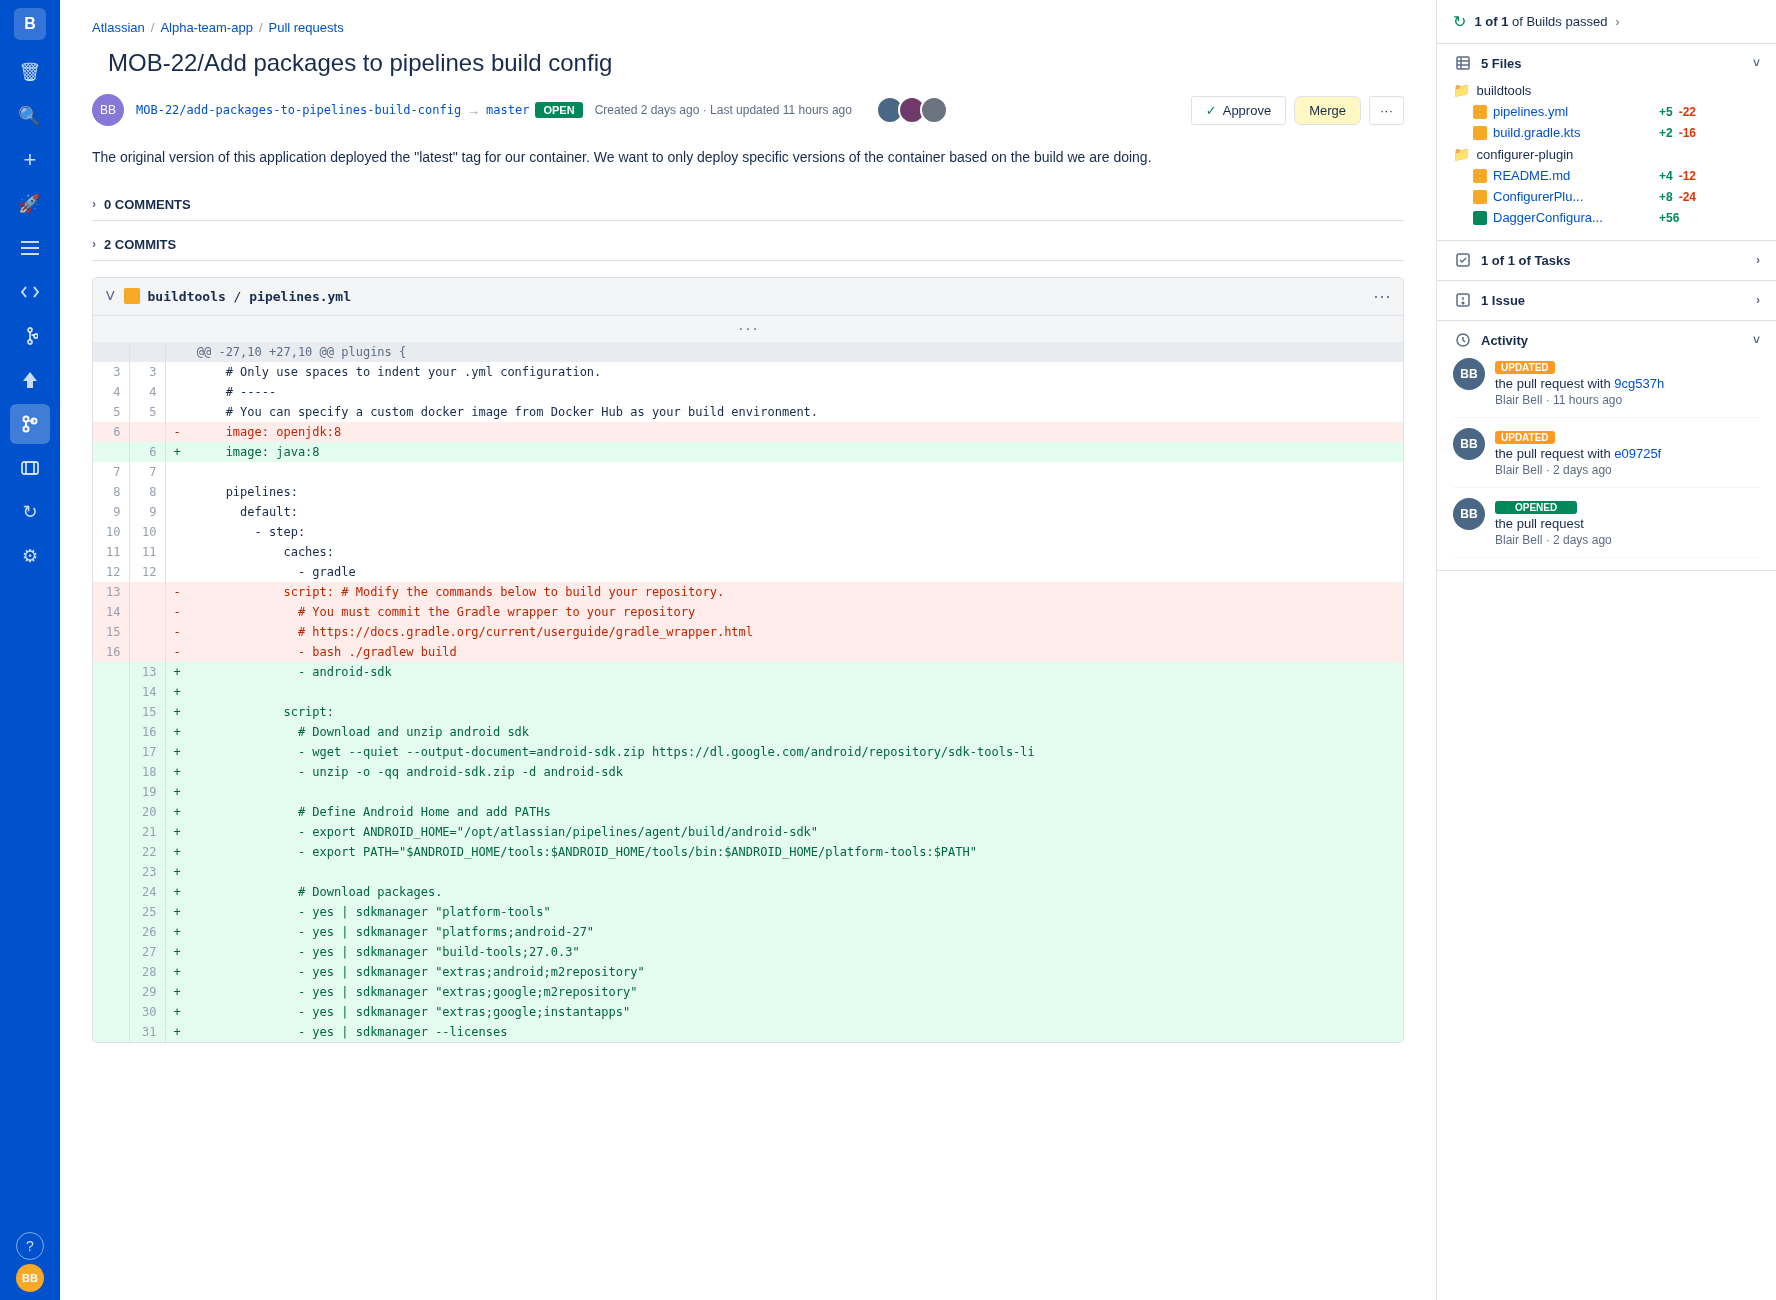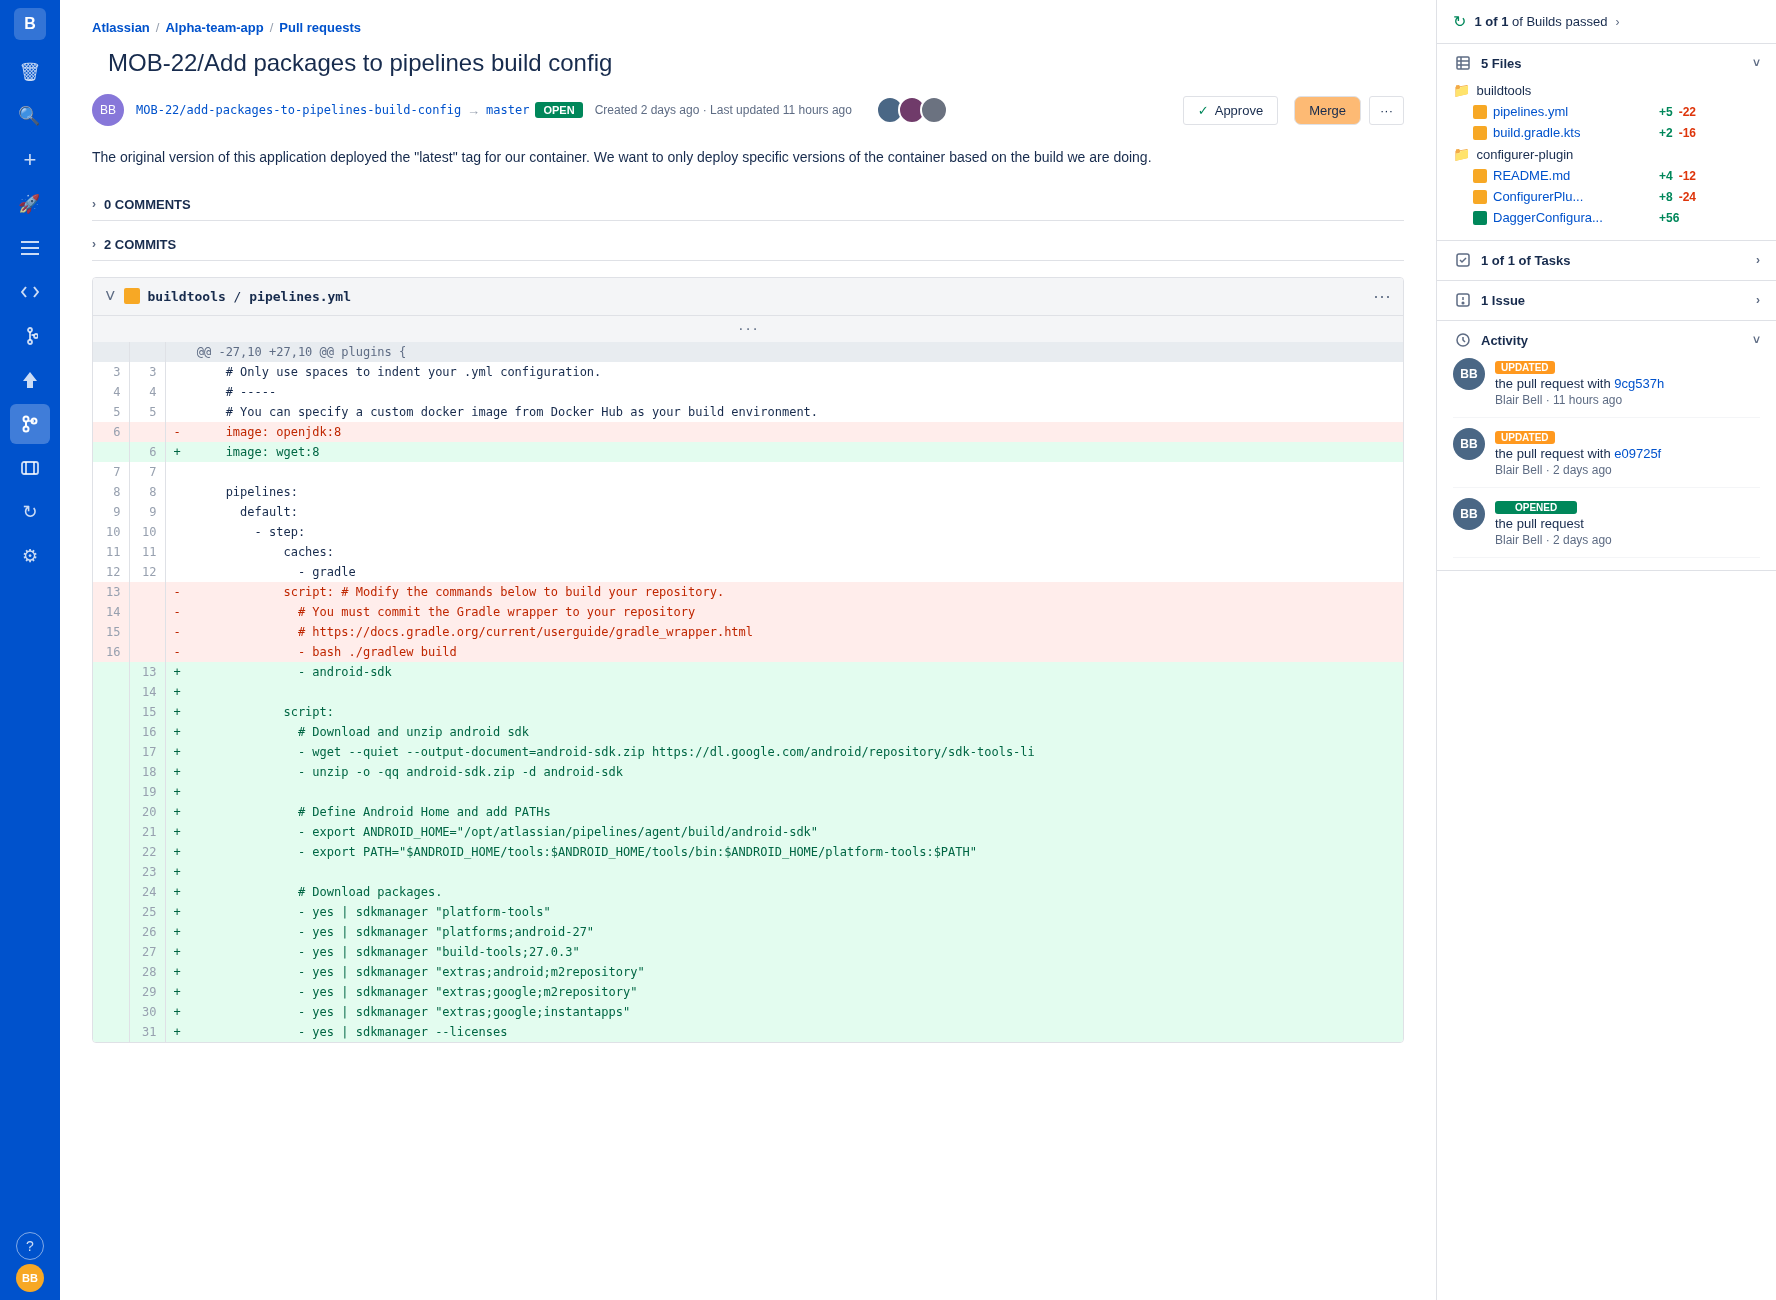--- a/index.html
+++ b/index.html
@@ -47,21 +47,21 @@
       background: #fff;
     }
 
     
     .breadcrumb {
       font-size: 13px;
       color: #5e6c84;
       margin-bottom: 12px;
       display: flex; align-items: center; gap: 6px;
     }
-    .breadcrumb a { color: #0052cc; text-decoration: none; font-weight: bold; }
+    .breadcrumb a { color: #0052cc; text-decoration: none; }
     .breadcrumb-sep { color: #97a0af; }
 
     
     .pr-title {
       font-size: 24px;
       font-weight: 500;
       color: #172b4d;
       margin-bottom: 16px;
       line-height: 1.3;
       margin-left: 16px;
@@ -82,21 +82,21 @@
     .badge-open { background: #00875a; color: white; font-size: 11px; font-weight: 600; padding: 2px 8px; border-radius: 3px; text-transform: uppercase; }
     .pr-created { font-size: 12px; color: #5e6c84; }
     .reviewers { display: flex; margin-left: 12px; }
     .reviewer-avatar { width: 28px; height: 28px; border-radius: 50%; border: 2px solid white; margin-left: -6px; }
     .reviewer-avatar:first-child { margin-left: 0; }
     .rv1 { background: #4a6785; }
     .rv2 { background: #703b6a; }
     .rv3 { background: #6b7280; }
     .pr-actions { margin-left: auto; display: flex; gap: 8px; }
     .btn-approve { background: #fff; border: 1px solid #dfe1e6; color: #172b4d; padding: 6px 14px; border-radius: 3px; cursor: pointer; font-size: 13px; font-weight: 500; display: flex; align-items: center; gap: 6px; }
-    .btn-merge { background: #fdba74; border: 1px solid #dfe1e6; color: #172b4d; padding: 6px 14px; border-radius: 7px; cursor: pointer; font-size: 13px; font-weight: 500; margin-left: 8px; }
+    .btn-merge { background: #fef9c3; border: 1px solid #dfe1e6; color: #172b4d; padding: 6px 14px; border-radius: 7px; cursor: pointer; font-size: 13px; font-weight: 500; }
     .btn-more { background: #fff; border: 1px solid #dfe1e6; color: #172b4d; padding: 6px 10px; border-radius: 3px; cursor: pointer; font-size: 13px; }
 
     
     .pr-description { font-size: 14px; color: #172b4d; line-height: 1.6; margin-bottom: 20px; }
 
     
     .section-toggle {
       display: flex; align-items: center; gap: 8px;
       padding: 8px 0; cursor: pointer; color: #172b4d;
       font-size: 13px; font-weight: 600;
@@ -346,21 +346,21 @@
             <tr class="diff-removed">
               <td class="line-num">6</td>
               <td class="line-num"></td>
               <td class="line-marker">-</td>
               <td class="line-content">    image: openjdk:8</td>
             </tr>
             <tr class="diff-added">
               <td class="line-num"></td>
               <td class="line-num">6</td>
               <td class="line-marker">+</td>
-              <td class="line-content">    image: wget:8</td>
+              <td class="line-content">    image: java:8</td>
             </tr>
             <tr class="diff-context">
               <td class="line-num">7</td>
               <td class="line-num">7</td>
               <td class="line-marker"> </td>
               <td class="line-content"></td>
             </tr>
             <tr class="diff-context">
               <td class="line-num">8</td>
               <td class="line-num">8</td>

